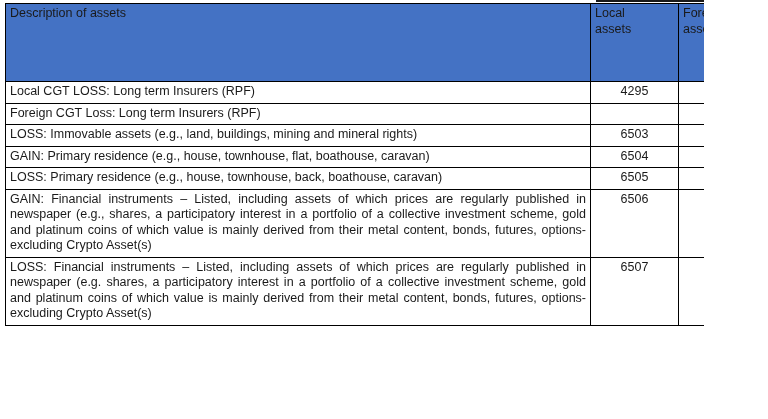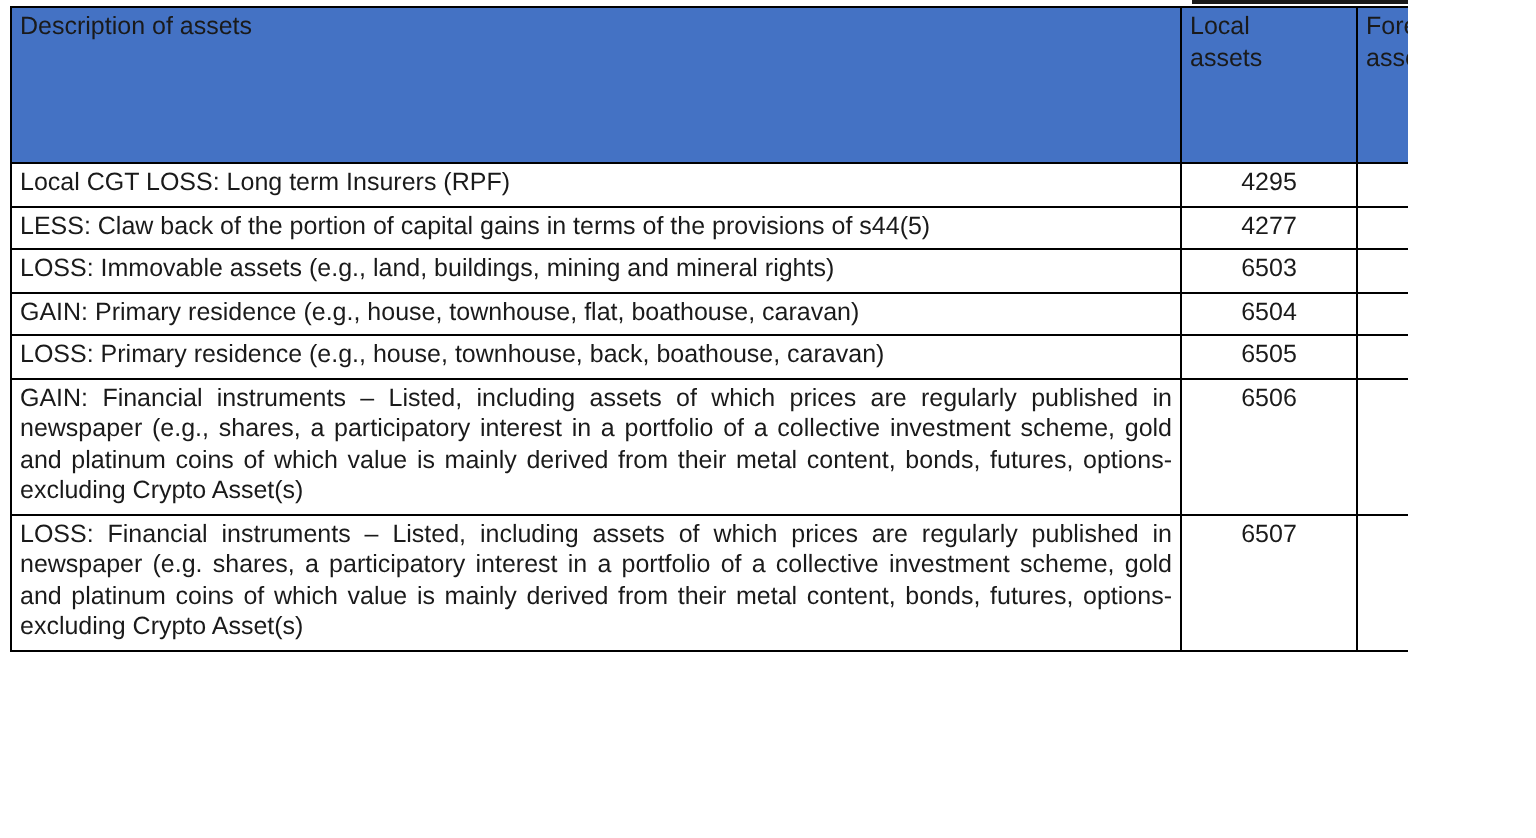--- a/index.html
+++ b/index.html
@@ -120,26 +120,26 @@
 
     <tbody>
 
       <tr class="short">
         <td class="desc">Local CGT LOSS: Long term Insurers (RPF)</td>
         <td class="num">4295</td>
         <td class="num"></td>
       </tr>
 
 
+      <tr class="short">
+        <td class="desc">Foreign CGT Loss: Long term Insurers (RPF)</td>
+        <td class="num"></td>
+        <td class="num">4297</td>
+      </tr>
 
-      <tr class="short">
-        <td class="desc">LESS: Claw back of the portion of capital gains in terms of the provisions of s44(5)</td>
-        <td class="num">4277</td>
-        <td class="num">4293</td>
-      </tr>
 
 
       <tr class="short">
         <td class="desc">LOSS: Immovable assets (e.g., land, buildings, mining and mineral rights)</td>
         <td class="num">6503</td>
         <td class="num">6531</td>
       </tr>
 
       <tr class="short">
         <td class="desc">GAIN: Primary residence (e.g., house, townhouse, flat, boathouse, caravan)</td>

